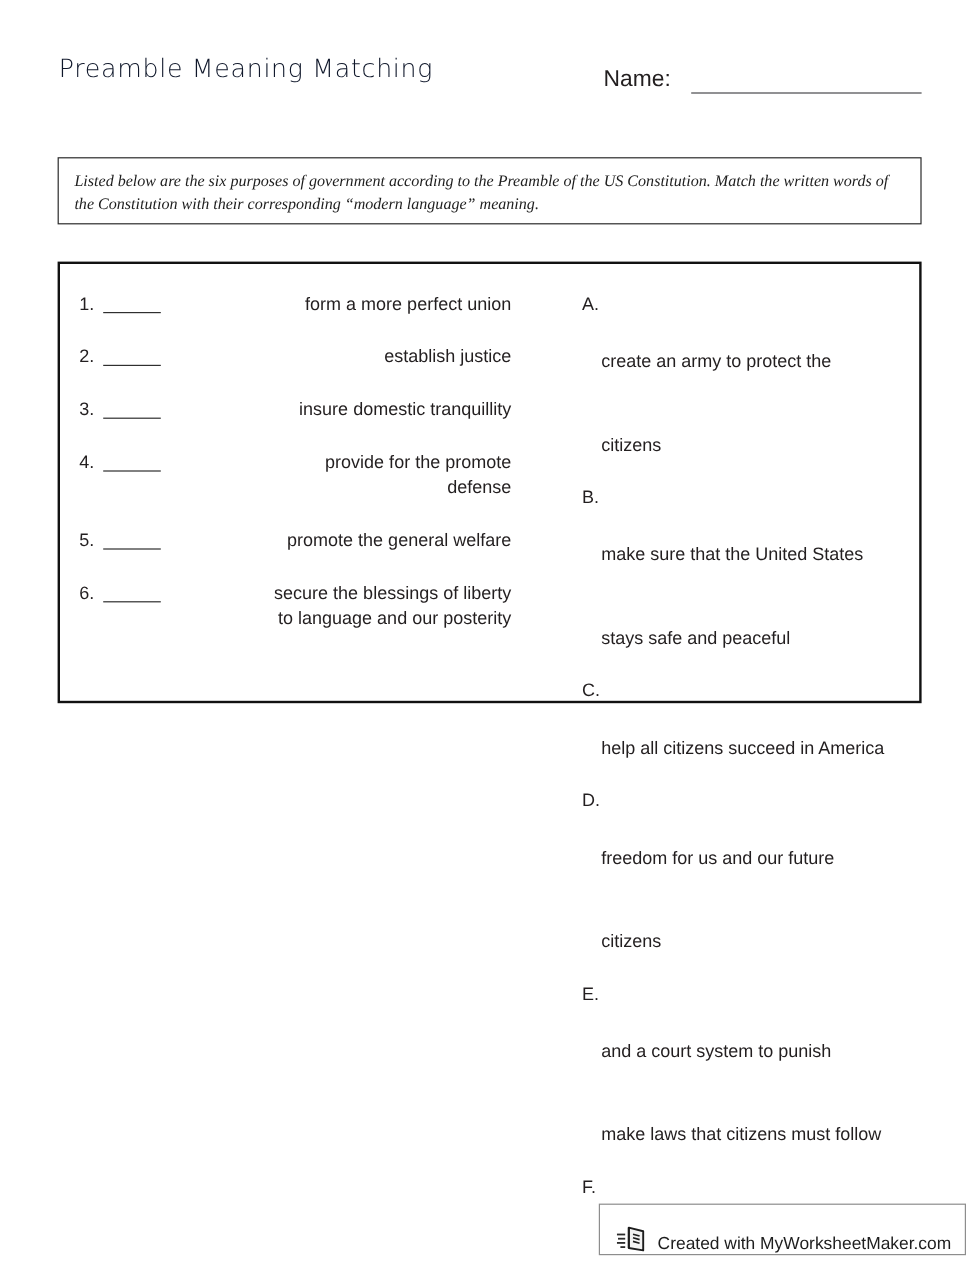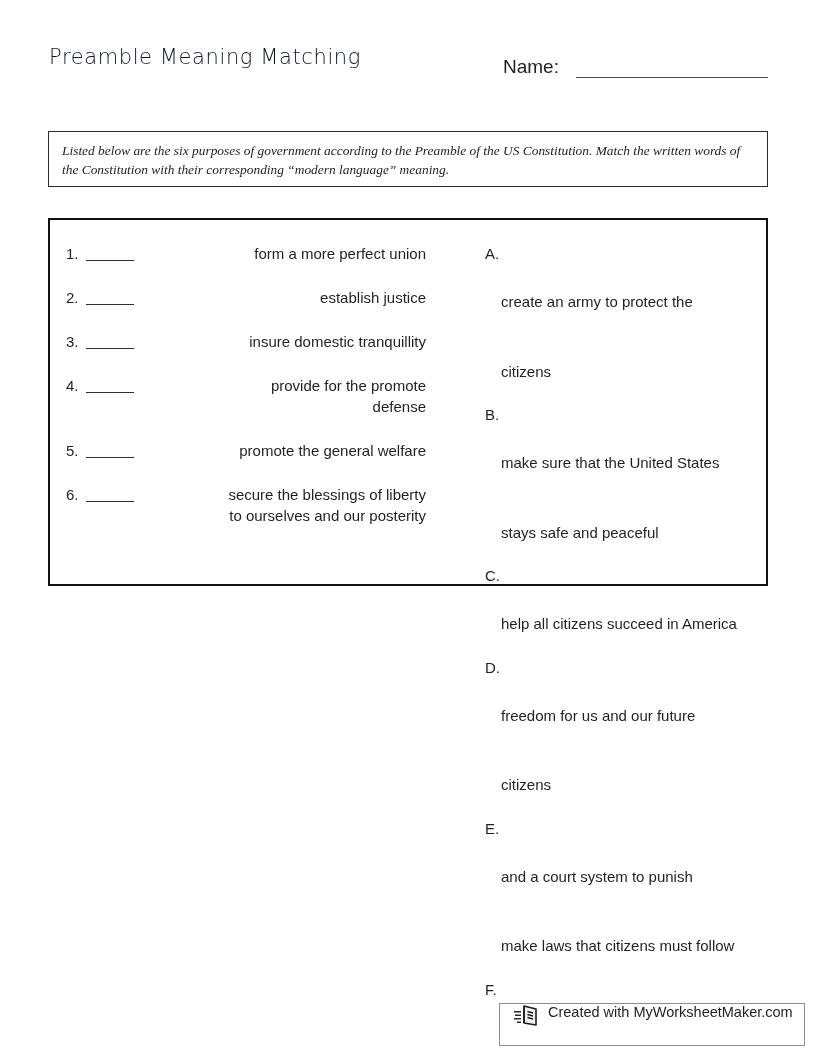--- a/index.html
+++ b/index.html
@@ -149,21 +149,21 @@
   
   #footer-badge {
     position: absolute;
     left: 499px;
     top: 1003px;
     width: 306px;
     height: 43px;
     border: 1px solid #8d8d8d;
     box-sizing: border-box;
     display: flex;
-    align-items: flex-start;
+    align-items: flex-end;
     background: #ffffff;
   }
   #footer-logo {
     margin-left: 14px;
     width: 26px;
     height: 24px;
     flex: 0 0 26px;
     position: relative;
   }
   #footer-text {
@@ -230,21 +230,21 @@
       <span class="question-text">
           <span class="wrap-line">promote the general welfare</span>
         </span>
     </div>
 
     <div class="question-row">
       <span class="question-number">6.</span>
       <span class="answer-blank"></span>
       <span class="question-text">
           <span class="wrap-line">secure the blessings of liberty</span>
-          <span class="wrap-line">to ourselves and our posterity</span>
+          <span class="wrap-line">to language and our posterity</span>
         </span>
     </div>
 
   </div>
 
   <div id="right-column">
 
     <div class="option-row">
       <span class="option-letter">A.</span>
       <span class="option-text">

